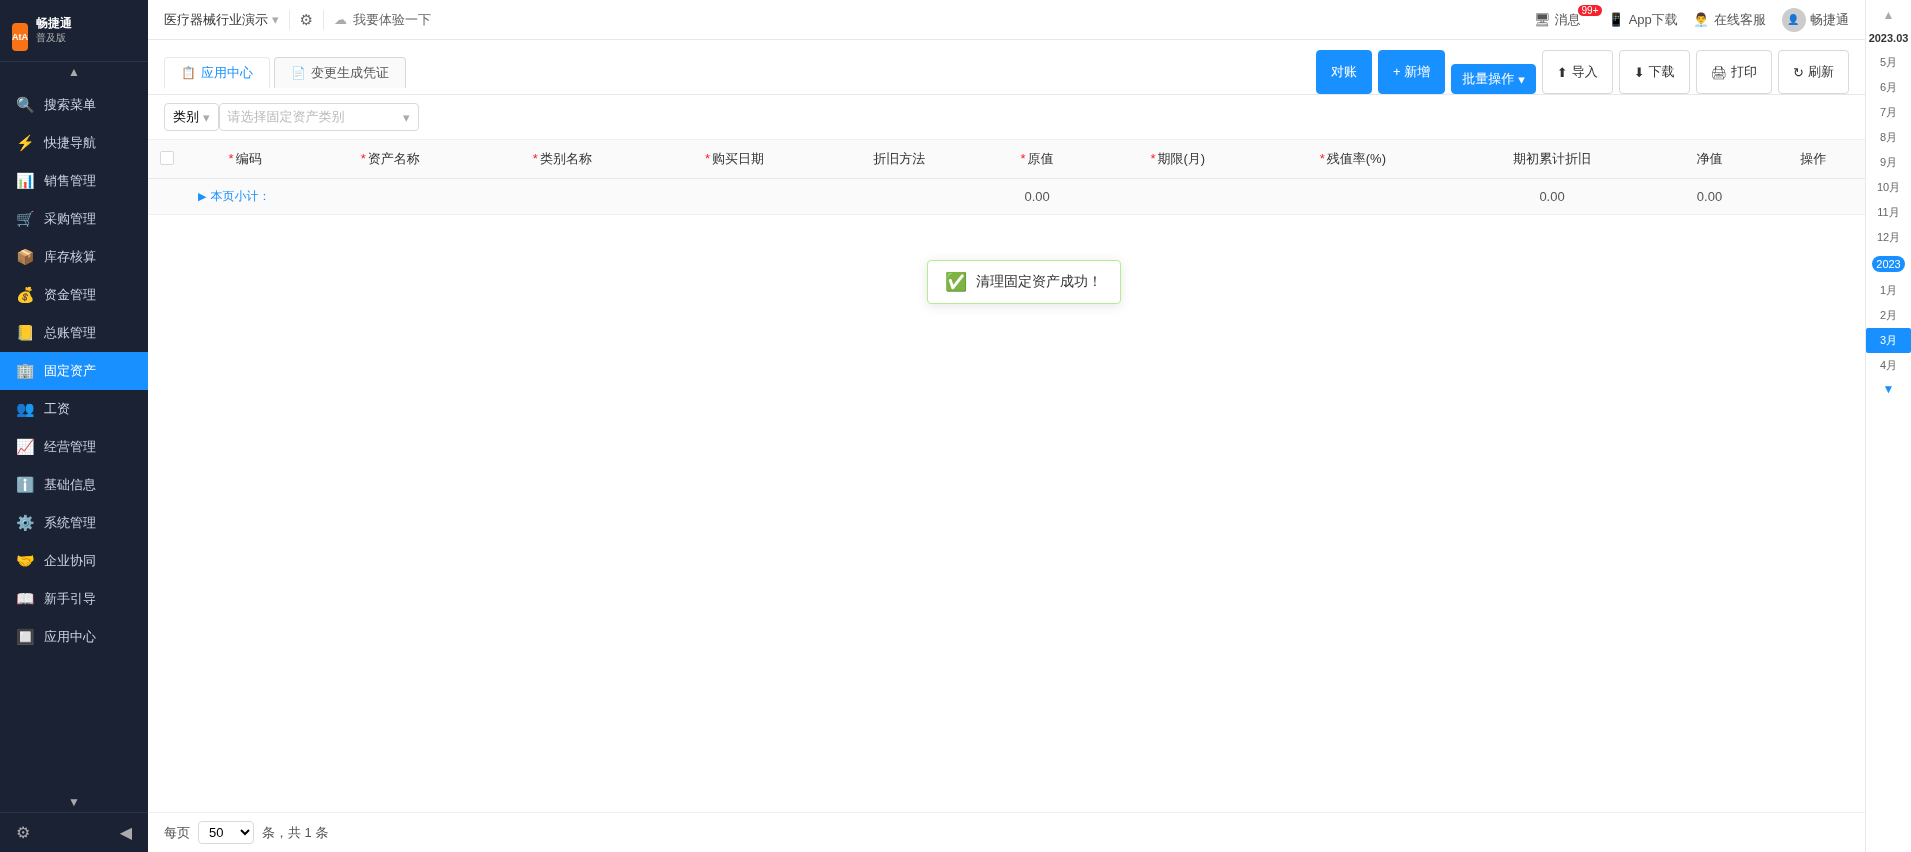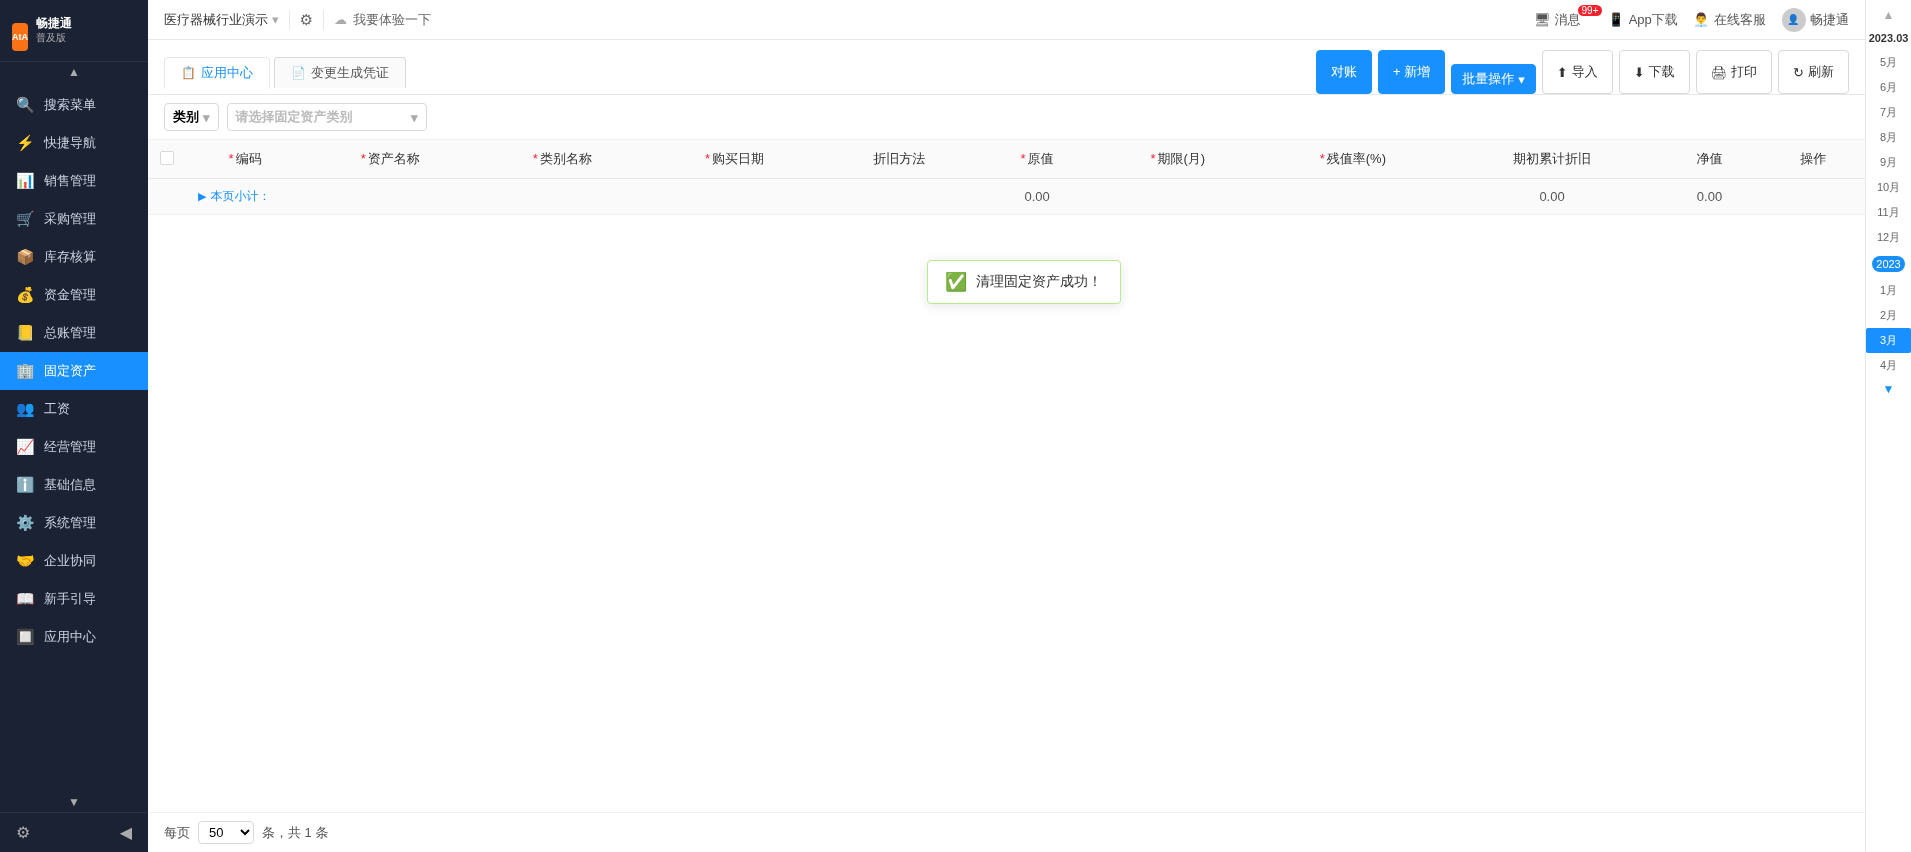--- a/index.html
+++ b/index.html
@@ -178,23 +178,21 @@
       color: #fff;
       padding: 5px 10px;
       margin-top: 14px;
     }
 
     
     .filter-row {
       display: flex;
       align-items: flex-start;
       padding: 8px 16px;
-      gap: 8px;
       border-bottom: 1px solid #f0f0f0;
-      font-weight: bold;
     }
     .filter-select {
       display: flex; align-items: center; gap: 4px;
       border: 1px solid #d9d9d9; border-radius: 4px;
       padding: 4px 8px; background: #fff; cursor: pointer; font-size: 13px;
     }
     .filter-input-wrap {
       display: flex; align-items: center;
       border: 1px solid #d9d9d9; border-radius: 4px;
       padding: 4px 8px; background: #fff; min-width: 200px; font-size: 13px;

